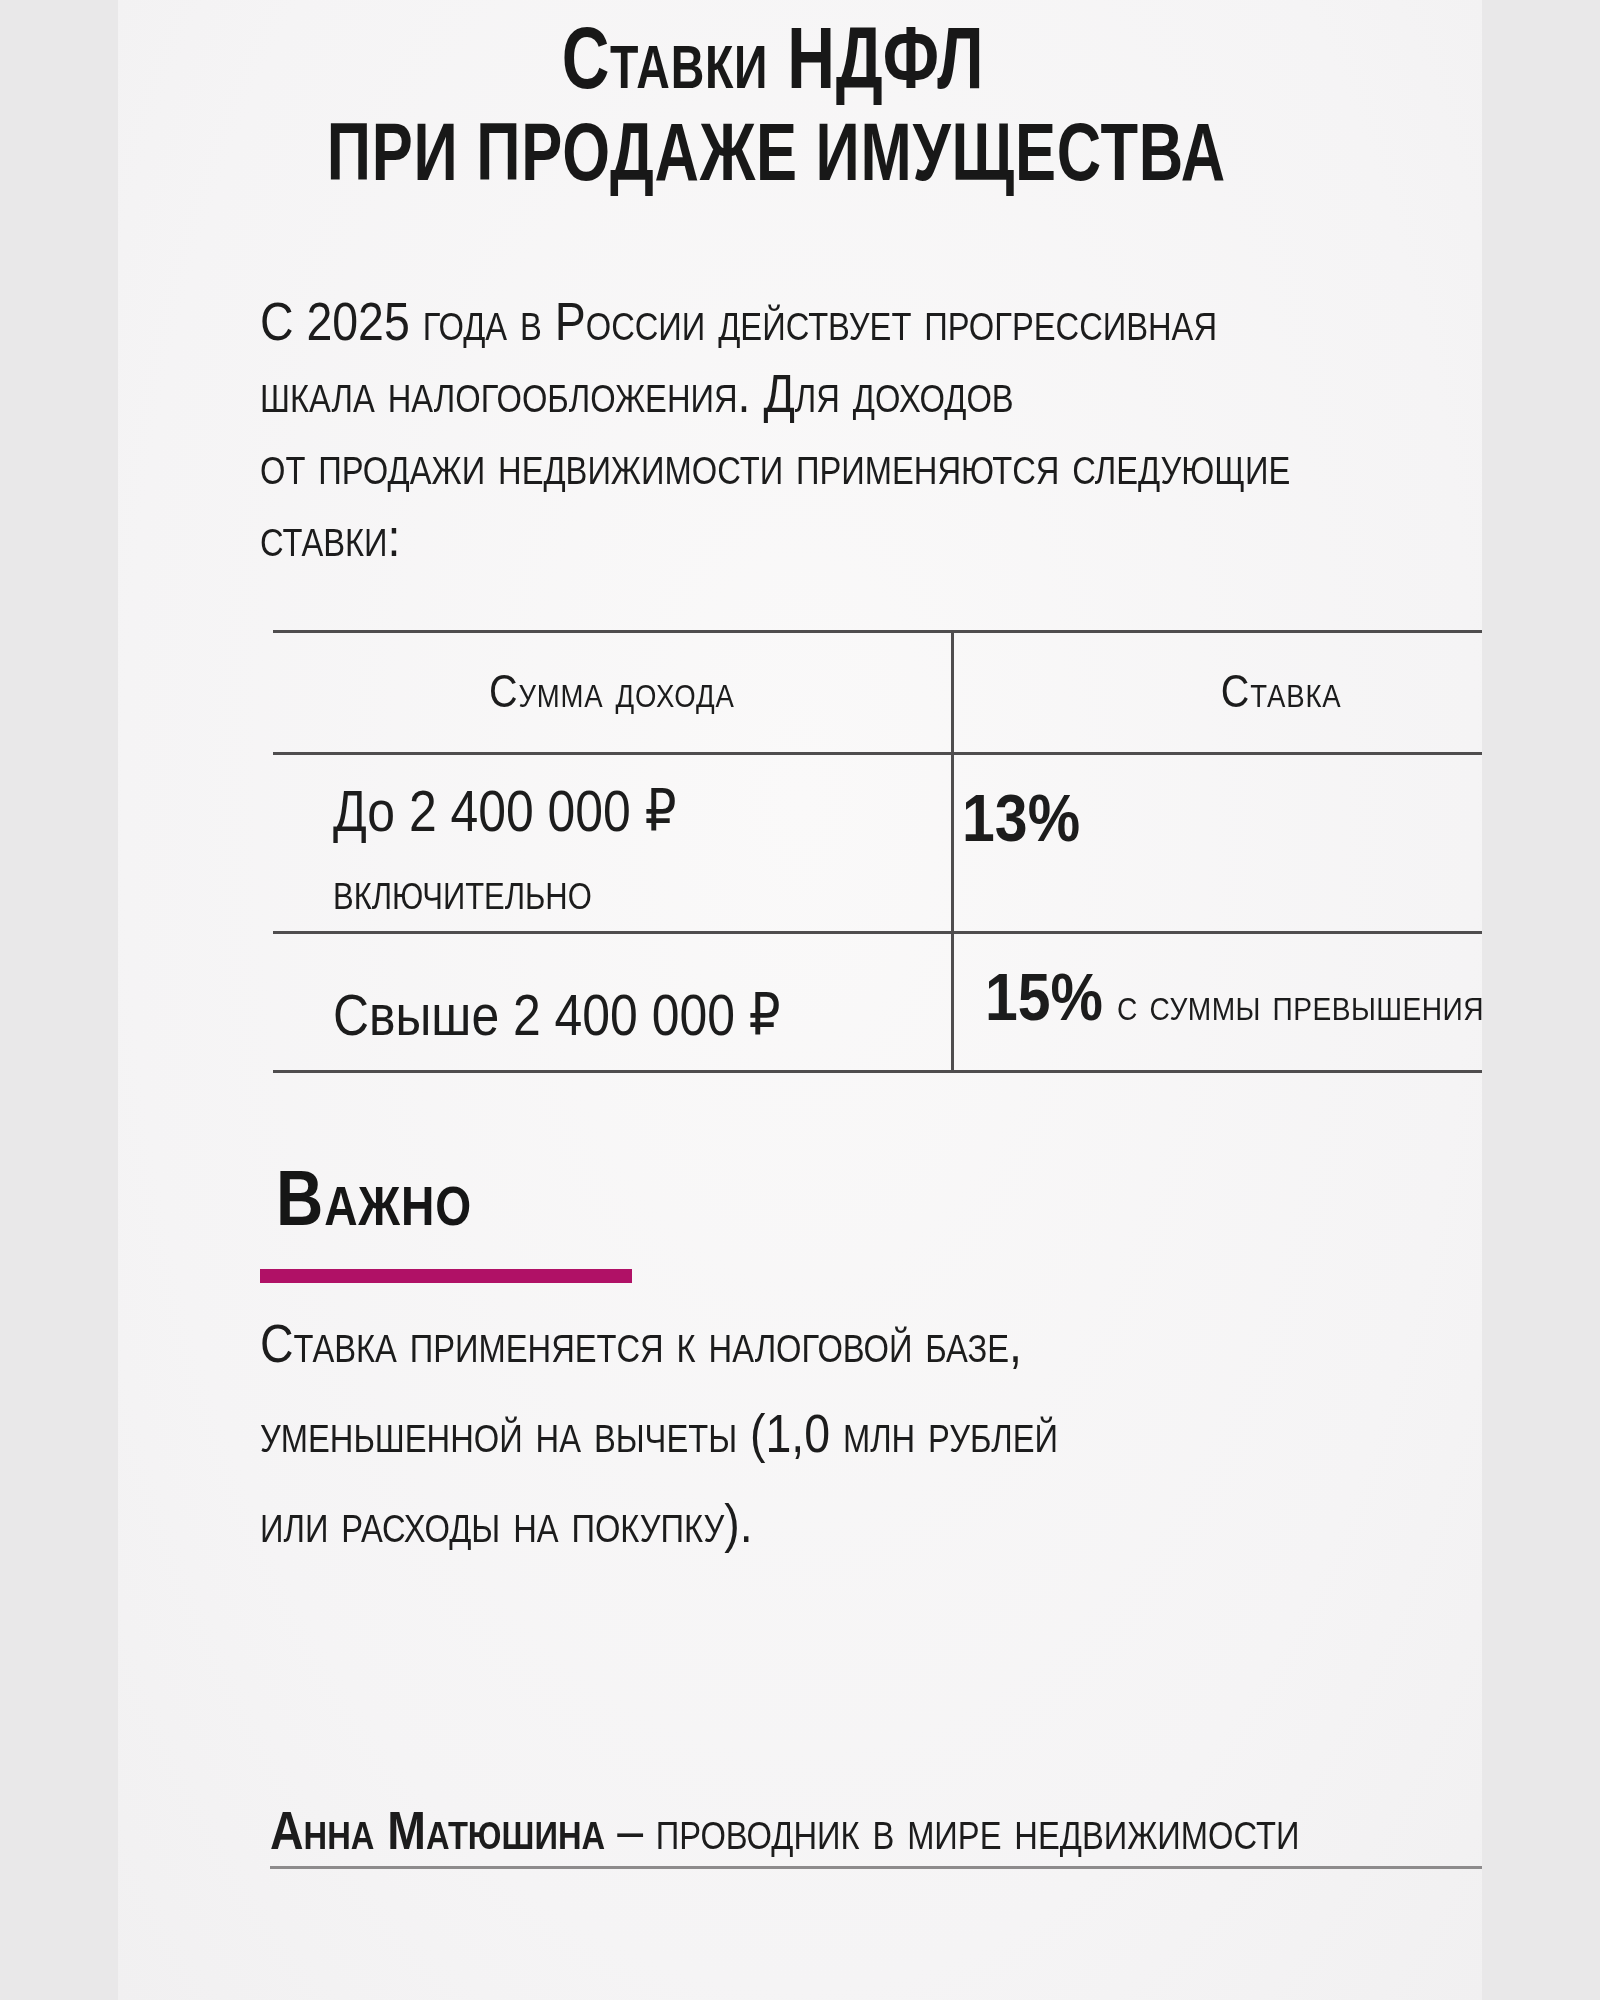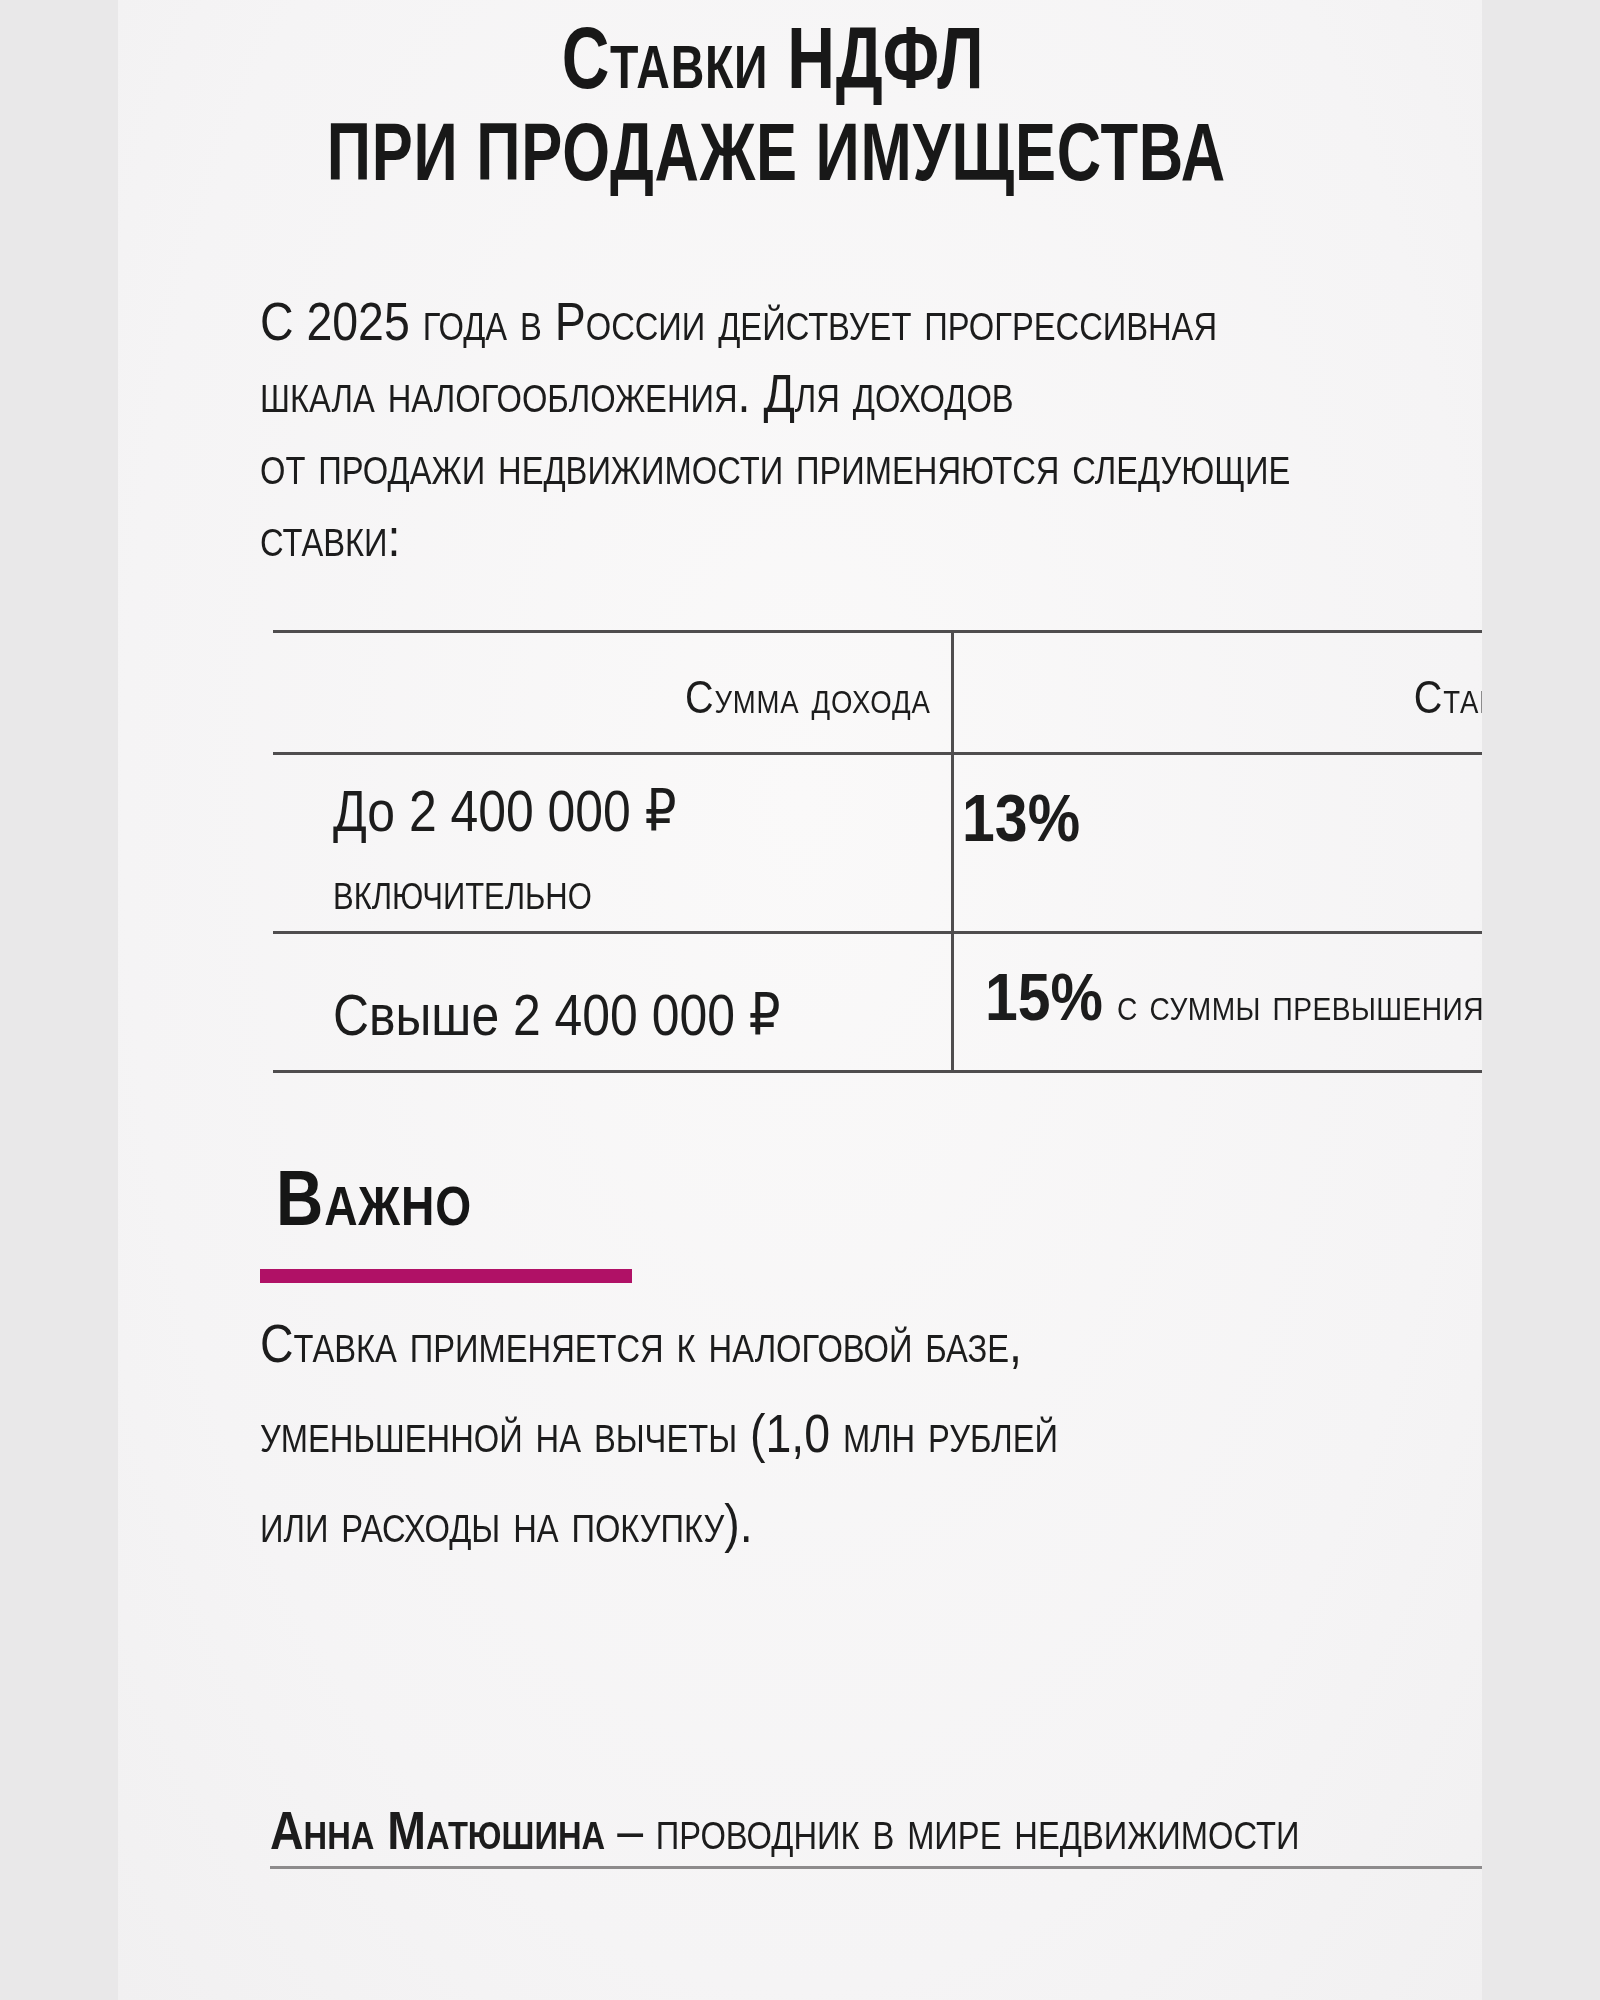--- a/index.html
+++ b/index.html
@@ -50,28 +50,27 @@
   .intro .line{line-height:72px;white-space:nowrap;}
   
   .rule{position:absolute;background:#4f4d4e;height:3px;left:155px;width:1295px;}
   .rule.r-top{top:630px;}
   .rule.r-head{top:752px;}
   .rule.r-mid{top:931px;}
   .rule.r-bot{top:1070px;}
   .vrule{position:absolute;background:#4f4d4e;width:3px;left:833px;top:630px;height:443px;}
   .thead-cell{
     position:absolute;top:630px;height:122px;
-    display:flex;align-items:center;justify-content:flex-end;
+    display:flex;align-items:center;justify-content:center;
     font-size:46px;font-variant:small-caps;font-weight:500;
     letter-spacing:1px;
-    margin-top:6px;
   }
   .thead-cell .inner{transform:scaleX(0.86);transform-origin:50% 50%;white-space:nowrap;}
   .th-income{left:155px;width:678px;}
-  .th-rate{left:812px;width:614px;}
+  .th-rate{left:856px;width:614px;}
   .cell-income1{
     position:absolute;left:215px;top:771px;
     transform:scaleX(0.86);transform-origin:0 0;
   }
   .cell-income1 .l1{font-size:58px;line-height:80px;white-space:nowrap;font-weight:500;}
   .cell-income1 .l2{font-size:52px;line-height:80px;white-space:nowrap;font-variant:small-caps;font-weight:500;}
   .cell-rate1{
     position:absolute;left:836px;top:783px;width:614px;
     font-size:67px;line-height:70px;font-weight:600;
   }

